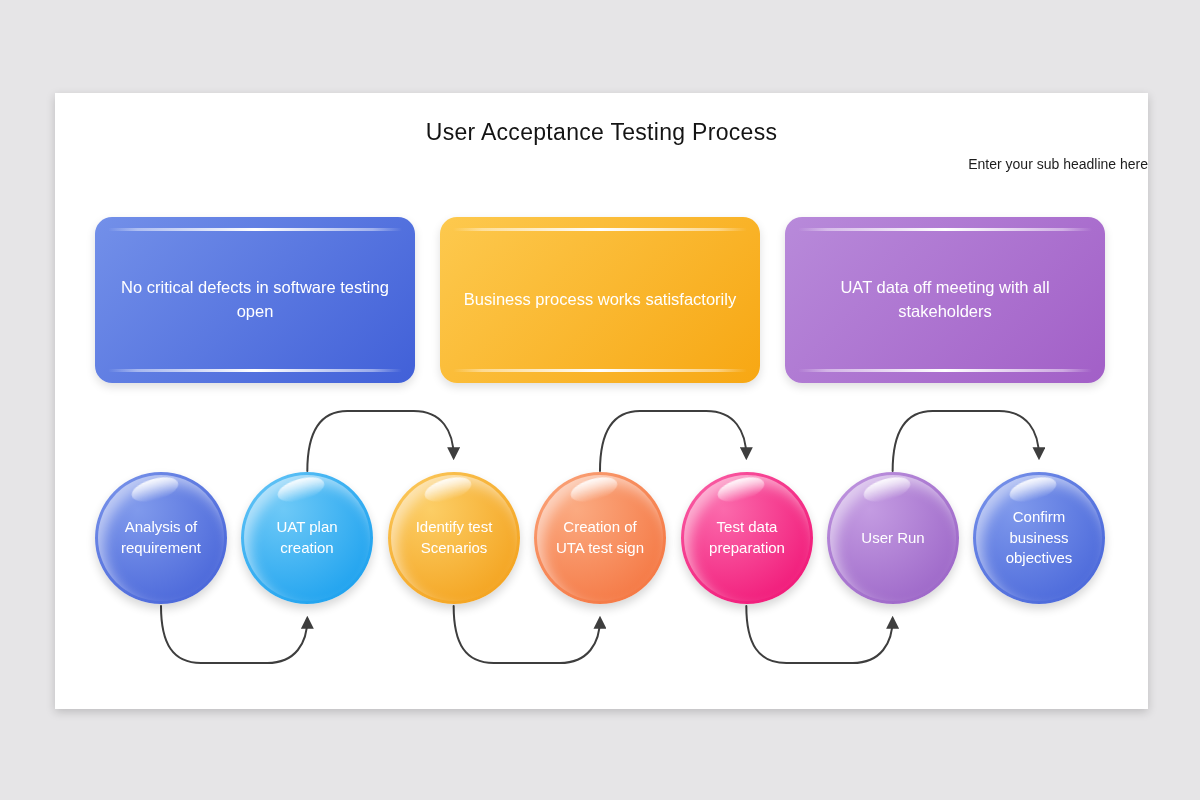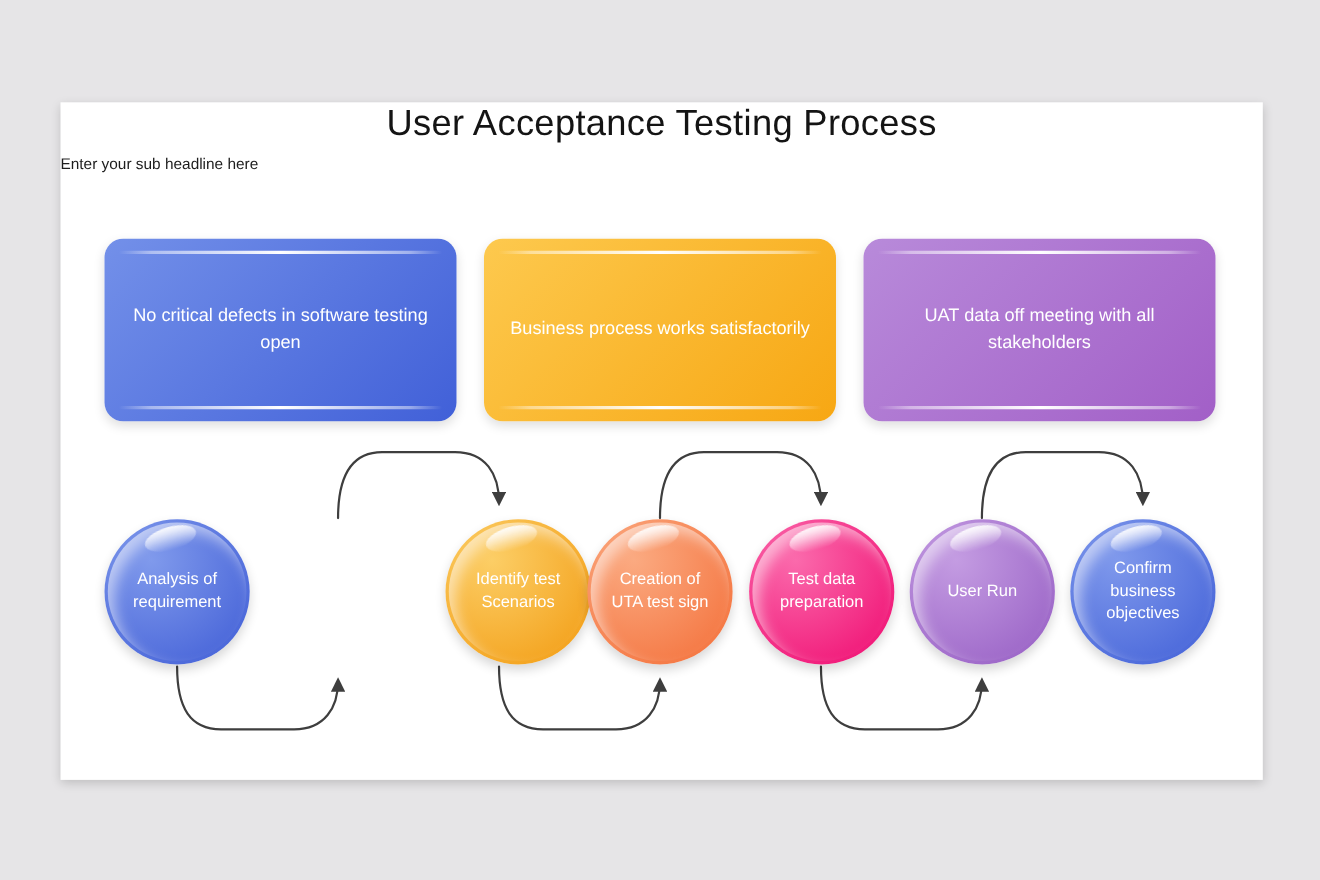--- a/index.html
+++ b/index.html
@@ -7,25 +7,25 @@
     width:1200px;height:800px;position:relative;overflow:hidden;
     background:#e6e5e7;
     font-family:"Liberation Sans",sans-serif;
   }
   .slide{
     position:absolute;left:55px;top:93px;width:1093px;height:616px;
     background:#ffffff;
     box-shadow:0 3px 9px rgba(0,0,0,0.18);
   }
   .title{
-    margin:0;text-align:center;
-    font-size:33px;font-weight:400;color:#141414;letter-spacing:.3px;
+    margin:0;padding-top:26px;text-align:center;
+    font-size:23px;font-weight:400;color:#141414;letter-spacing:.3px;
   }
   .subtitle{
-    margin:0;padding-top:10px;text-align:left;
+    margin:0;padding-top:10px;text-align:right;
     font-size:14px;font-weight:400;color:#1d1d1d;
   }
   
   .card{
     position:absolute;top:124px;width:320px;height:166px;
     border-radius:17px;box-sizing:border-box;padding:0 18px;
     display:flex;align-items:center;justify-content:center;text-align:center;
     color:#fff;font-size:16.5px;line-height:1.45;
     background:linear-gradient(135deg,var(--c1) 0%,var(--c2) 100%);
     box-shadow:0 4px 10px rgba(0,0,0,0.13);
@@ -49,21 +49,21 @@
   .step::before{ 
     content:'';position:absolute;inset:3px;border-radius:50%;
     box-shadow:inset 6px 8px 13px rgba(255,255,255,0.55);
   }
   .step::after{ 
     content:'';position:absolute;left:27%;top:5%;width:36%;height:16%;
     border-radius:50%;transform:rotate(-16deg);
     background:linear-gradient(180deg,rgba(255,255,255,0.92),rgba(255,255,255,0));
     filter:blur(.6px);
   }
-  .step-1{left:40px}.step-2{left:186px}.step-3{left:350px}
+  .step-1{left:40px}.step-2{left:186px}.step-3{left:333px}
   .step-4{left:479px}.step-5{left:626px}.step-6{left:772px}.step-7{left:918px}
   .step-label,.card-label{position:relative;z-index:2;}
   
   .flow-svg{position:absolute;left:0;top:0;width:1093px;height:616px;pointer-events:none;}
 </style>
 </head>
 <body>
 
 <div class="slide">
 
@@ -90,20 +90,23 @@
       <path d="M 252.33 378 C 252.33 340 264.33000000000004 318 292.33000000000004 318 L 358.66 318 C 386.66 318 398.66 338 398.66 364" fill="none" stroke="#3e3e3e" stroke-width="2" stroke-linecap="round" marker-end="url(#ah)"></path>
       <path d="M 398.66 513 C 398.66 551 410.66 570 438.66 570 L 504.99 570 C 532.99 570 544.99 550 544.99 526" fill="none" stroke="#3e3e3e" stroke-width="2" stroke-linecap="round" marker-end="url(#ah)"></path>
       <path d="M 544.99 378 C 544.99 340 556.99 318 584.99 318 L 651.32 318 C 679.32 318 691.32 338 691.32 364" fill="none" stroke="#3e3e3e" stroke-width="2" stroke-linecap="round" marker-end="url(#ah)"></path>
       <path d="M 691.32 513 C 691.32 551 703.32 570 731.32 570 L 797.6500000000001 570 C 825.6500000000001 570 837.6500000000001 550 837.6500000000001 526" fill="none" stroke="#3e3e3e" stroke-width="2" stroke-linecap="round" marker-end="url(#ah)"></path>
       <path d="M 837.6500000000001 378 C 837.6500000000001 340 849.6500000000001 318 877.6500000000001 318 L 943.98 318 C 971.98 318 983.98 338 983.98 364" fill="none" stroke="#3e3e3e" stroke-width="2" stroke-linecap="round" marker-end="url(#ah)"></path>
     </svg>
 
   <div class="step step-1" style="--c1: #809aec; --c2: #4663d8;">
     <span class="step-label">Analysis of requirement</span>
   </div>
+  <div class="step step-2" style="--c1: #6ec9f7; --c2: #189fee;">
+    <span class="step-label">UAT plan creation</span>
+  </div>
   <div class="step step-3" style="--c1: #fcce66; --c2: #f3a01a;">
     <span class="step-label">Identify test Scenarios</span>
   </div>
   <div class="step step-4" style="--c1: #fbaa81; --c2: #f4743f;">
     <span class="step-label">Creation of UTA test sign</span>
   </div>
   <div class="step step-5" style="--c1: #fb6aac; --c2: #f01375;">
     <span class="step-label">Test data preparation</span>
   </div>
   <div class="step step-6" style="--c1: #c49ce2; --c2: #9a63c6;">

